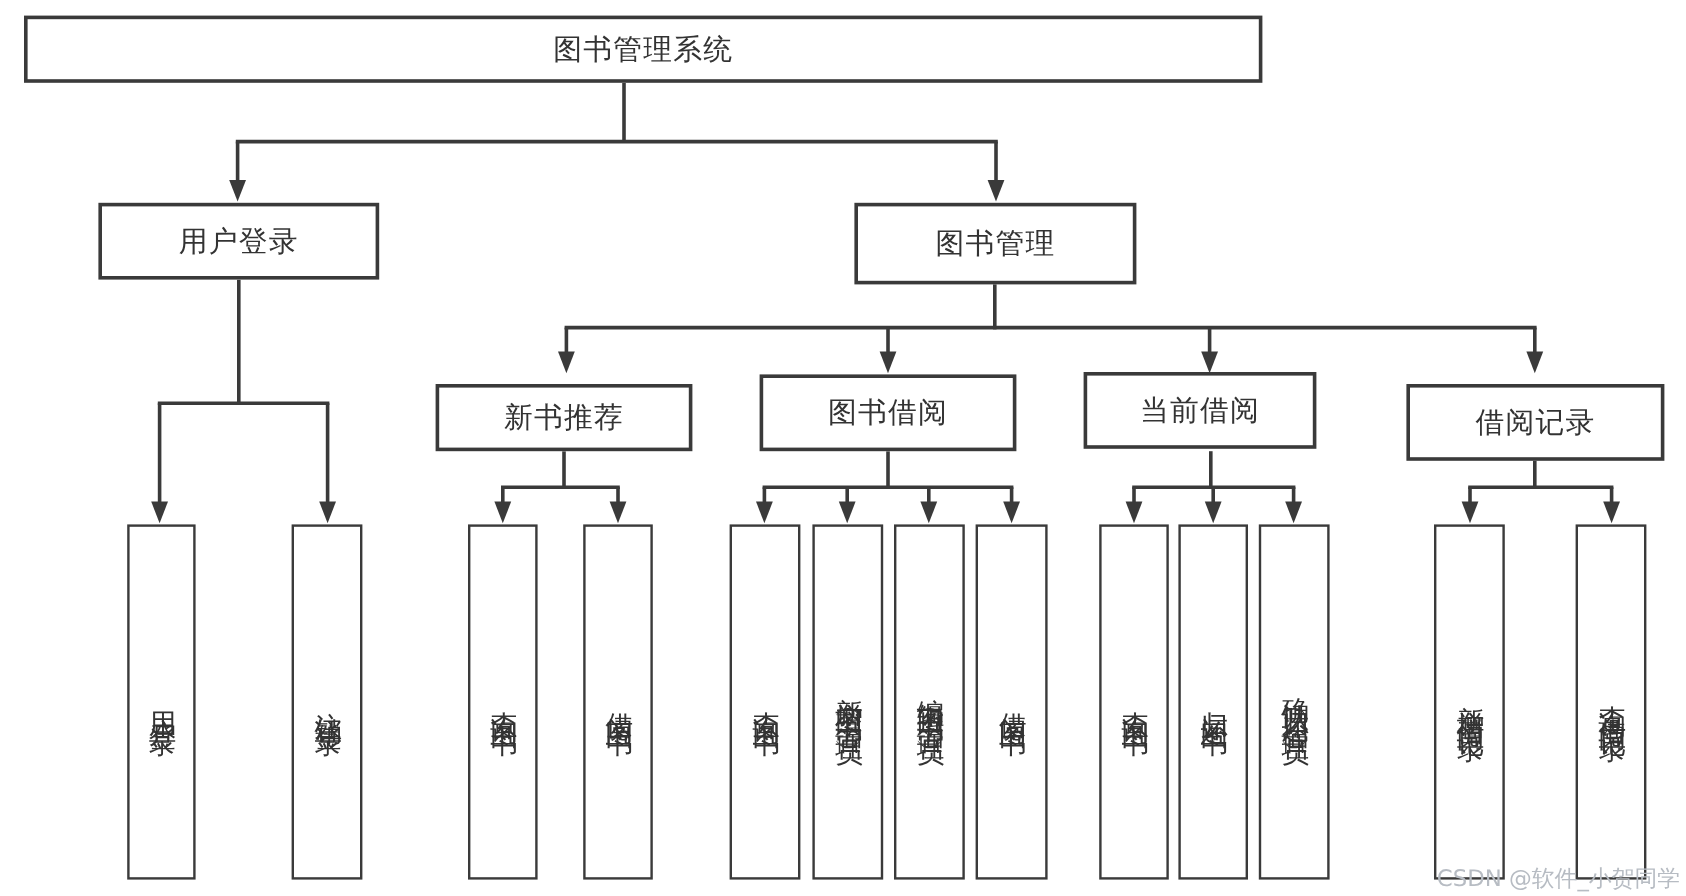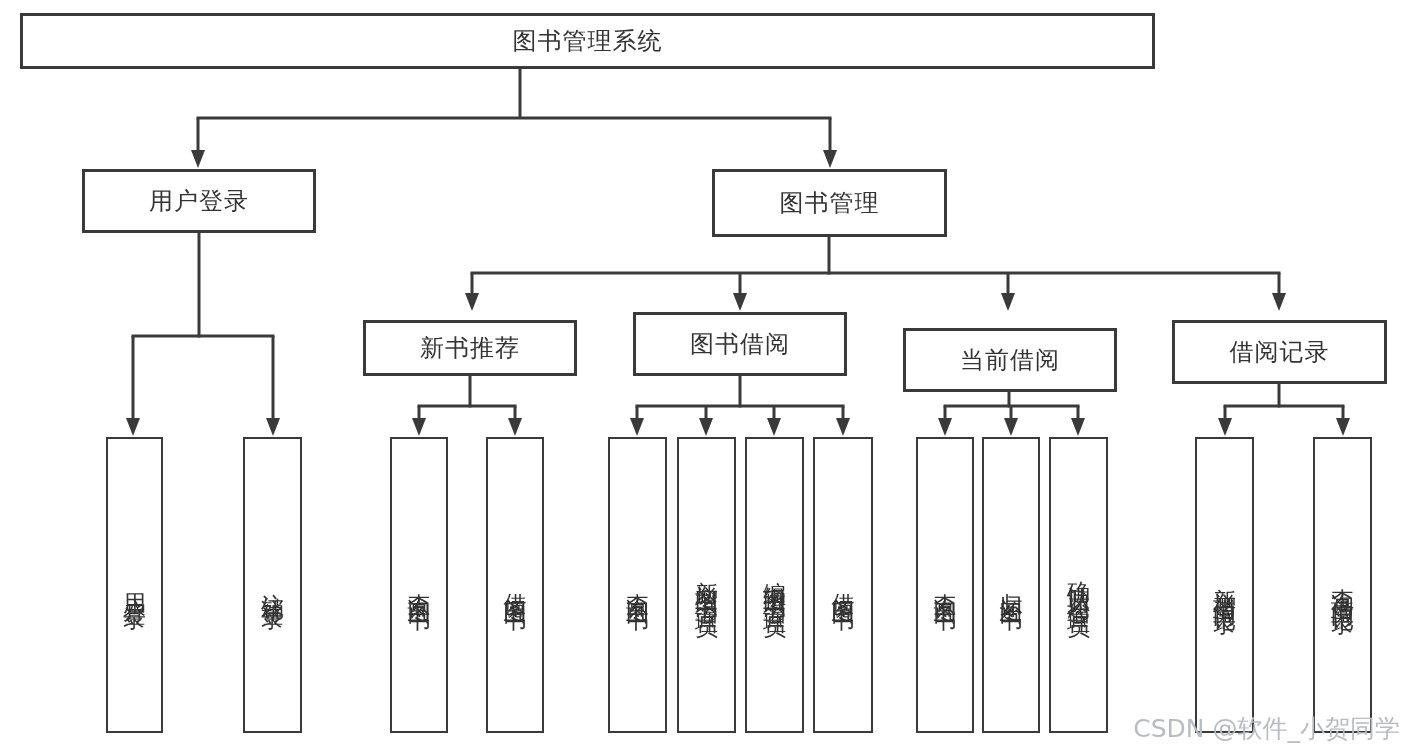--- a/index.html
+++ b/index.html
@@ -43,21 +43,21 @@
   .node.v .lbl{
     writing-mode:vertical-rl;
     text-orientation:mixed;
     letter-spacing:5px;
     line-height:1;
   }
   .watermark{
     position:absolute;
     right:5px;
     bottom:2px;
-    font-size:25px;
+    font-size:19px;
     color:var(--wm);
     z-index:3;
     white-space:nowrap;
   }
 </style>
 </head>
 <body>
 
 <div class="stage">
 
@@ -115,38 +115,38 @@
     <polygon points="699,418 713,418 706,436"></polygon>
     <polygon points="767,418 781,418 774,436"></polygon>
     <polygon points="836,418 850,418 843,436"></polygon>
     <polygon points="938,418 952,418 945,436"></polygon>
     <polygon points="1004,418 1018,418 1011,436"></polygon>
     <polygon points="1071,418 1085,418 1078,436"></polygon>
     <polygon points="1218,418 1232,418 1225,436"></polygon>
     <polygon points="1336,418 1350,418 1343,436"></polygon>
   </svg>
 
-  <div class="node h" style="left:20px;top:13px;width:1135px;height:56px">
+  <div class="node h" style="left:20px;top:13px;width:1032px;height:56px">
     <span class="lbl">图书管理系统</span>
   </div>
 
   <div class="node h" style="left:82px;top:169px;width:234px;height:64px">
     <span class="lbl">用户登录</span>
   </div>
   <div class="node h" style="left:712px;top:169px;width:235px;height:68px">
     <span class="lbl">图书管理</span>
   </div>
 
   <div class="node h" style="left:363px;top:320px;width:214px;height:56px">
     <span class="lbl">新书推荐</span>
   </div>
   <div class="node h" style="left:633px;top:312px;width:214px;height:64px">
     <span class="lbl">图书借阅</span>
   </div>
-  <div class="node h" style="left:903px;top:328px;width:214px;height:64px">
+  <div class="node h" style="left:903px;top:310px;width:194px;height:64px">
     <span class="lbl">当前借阅</span>
   </div>
   <div class="node h" style="left:1172px;top:320px;width:215px;height:64px">
     <span class="lbl">借阅记录</span>
   </div>
 
   <div class="node v" style="left:106px;top:437px;width:57px;height:296px">
     <span class="lbl">用户登录</span>
   </div>
   <div class="node v" style="left:243px;top:437px;width:59px;height:296px">

